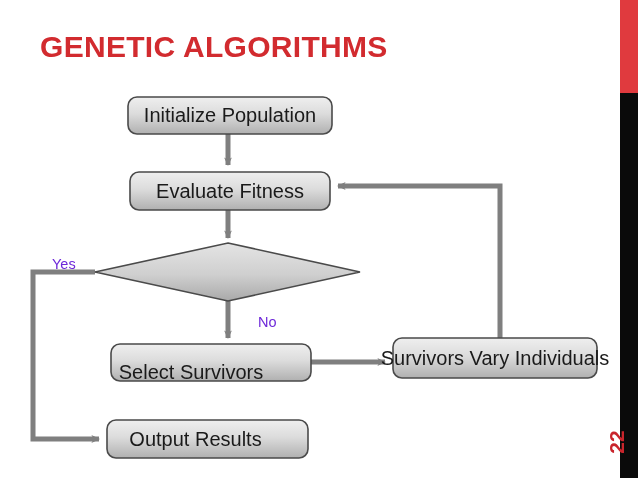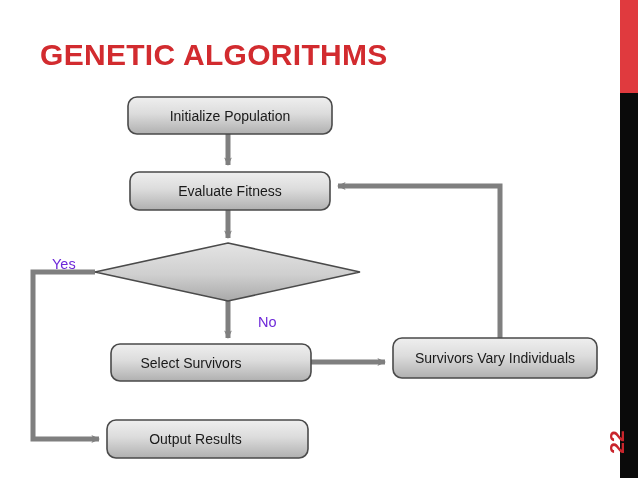--- a/index.html
+++ b/index.html
@@ -66,36 +66,35 @@
   #title {
     position: absolute;
     left: 40px;
     top: 30px;
     color: #D22B2F;
     font-size: 30px;
     font-weight: bold;
     font-family: "Liberation Sans", sans-serif;
     letter-spacing: 0.3px;
     white-space: nowrap;
-    margin-top: 8px;
   }
 
   
   #flow-svg {
     position: absolute;
     left: 0;
     top: 0;
     width: 638px;
     height: 478px;
   }
 
   .node-label {
     position: absolute;
     color: #1a1a1a;
-    font-size: 14px;
+    font-size: 20px;
     font-family: "Liberation Sans", sans-serif;
     display: flex;
     align-items: center;
     justify-content: center;
     white-space: nowrap;
     pointer-events: none;
   }
   .edge-label {
     position: absolute;
     color: #6d28d9;
@@ -157,21 +156,21 @@
       <rect x="393" y="338" width="204" height="40" rx="9" ry="9" fill="url(#nodeGrad)"></rect>
       <rect x="107" y="420" width="201" height="38" rx="9" ry="9" fill="url(#nodeGrad)"></rect>
     </g>
   </svg>
 
   <div class="node-label" style="left:128px; top:97px; width:204px; height:37px;">Initialize Population</div>
 
   <div class="node-label" style="left:130px; top:172px; width:200px; height:38px;">Evaluate Fitness</div>
 
 
-  <div class="node-label" style="left:111px; top:344px; width:160px; height:37px;">Select Survivors</div>
+  <div class="node-label" style="left:111px; top:354px; width:160px; height:37px;">Select Survivors</div>
 
   <div class="node-label" style="left:393px; top:338px; width:204px; height:40px;">Survivors Vary Individuals</div>
 
   <div class="node-label" style="left:95px; top:420px; width:201px; height:38px;">Output Results</div>
 
   <div class="edge-label" style="left:52px; top:256px;">Yes</div>
 
   <div class="edge-label" style="left:258px; top:314px;">No</div>
 
 </div>

